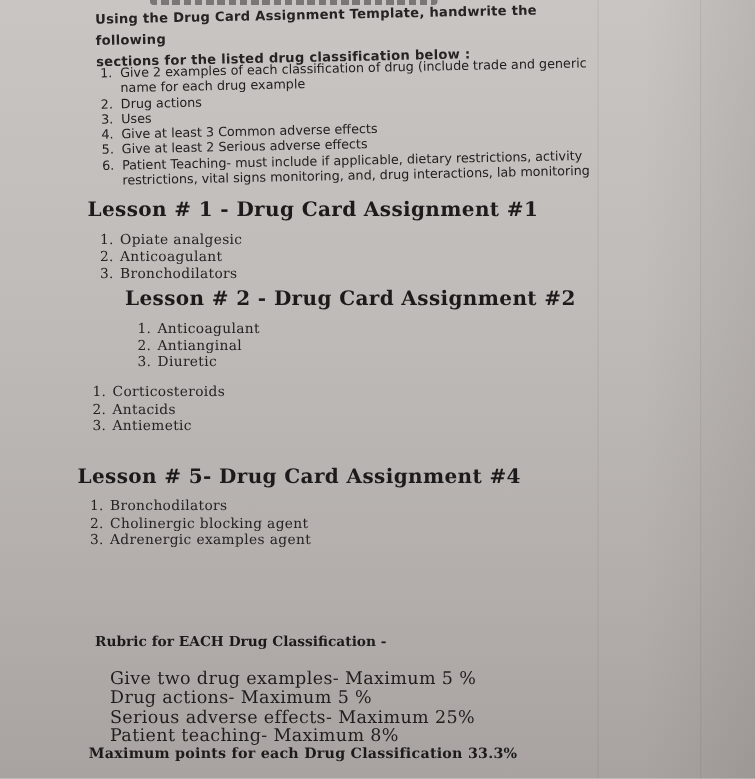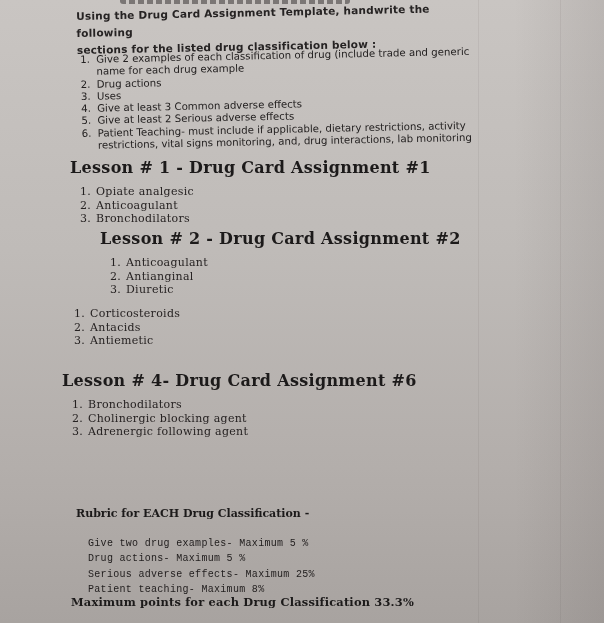--- a/index.html
+++ b/index.html
@@ -102,25 +102,24 @@
     .rubric-title {
       font-size: 11px;
       font-weight: bold;
       margin: 0;
       color: #1c1a1a;
     }
     .rubric-items {
       list-style: none;
       margin: 16px 0 0 12px;
       padding: 0;
-      font-size: 10px;
+      font-size: 14px;
       line-height: 15.4px;
       color: #201d1d;
       letter-spacing: 0.3px;
-      font-family: Liberation Mono, monospace;
     }
     .max-points {
       position: absolute;
       top: 595px;
       left: 71px;
       font-family: "DejaVu Serif", serif;
       font-size: 11.4px;
       font-weight: bold;
       color: #1c1a1a;
       letter-spacing: 0.2px;
@@ -215,33 +214,33 @@
           <span>Antacids</span>
         </li>
       <li>
           <span class="num">3.</span>
           <span>Antiemetic</span>
         </li>
     </ul>
   </div>
 
   <div class="lesson" style="top:371px; left:62px;">
-    <h3 class="lesson-title">Lesson # 4- Drug Card Assignment  #6</h3>
+    <h3 class="lesson-title">Lesson # 5- Drug Card Assignment  #4</h3>
     <ul class="lesson-items">
       <li>
           <span class="num">1.</span>
           <span>Bronchodilators</span>
         </li>
       <li>
           <span class="num">2.</span>
           <span>Cholinergic blocking agent</span>
         </li>
       <li>
           <span class="num">3.</span>
-          <span>Adrenergic following agent</span>
+          <span>Adrenergic examples agent</span>
         </li>
     </ul>
   </div>
 
   <div class="rubric">
     <h3 class="rubric-title">Rubric for EACH Drug Classification -</h3>
     <ul class="rubric-items">
       <li>Give two drug examples- Maximum 5 %</li>
       <li>Drug actions- Maximum 5 %</li>
       <li>Serious adverse effects- Maximum 25%</li>

